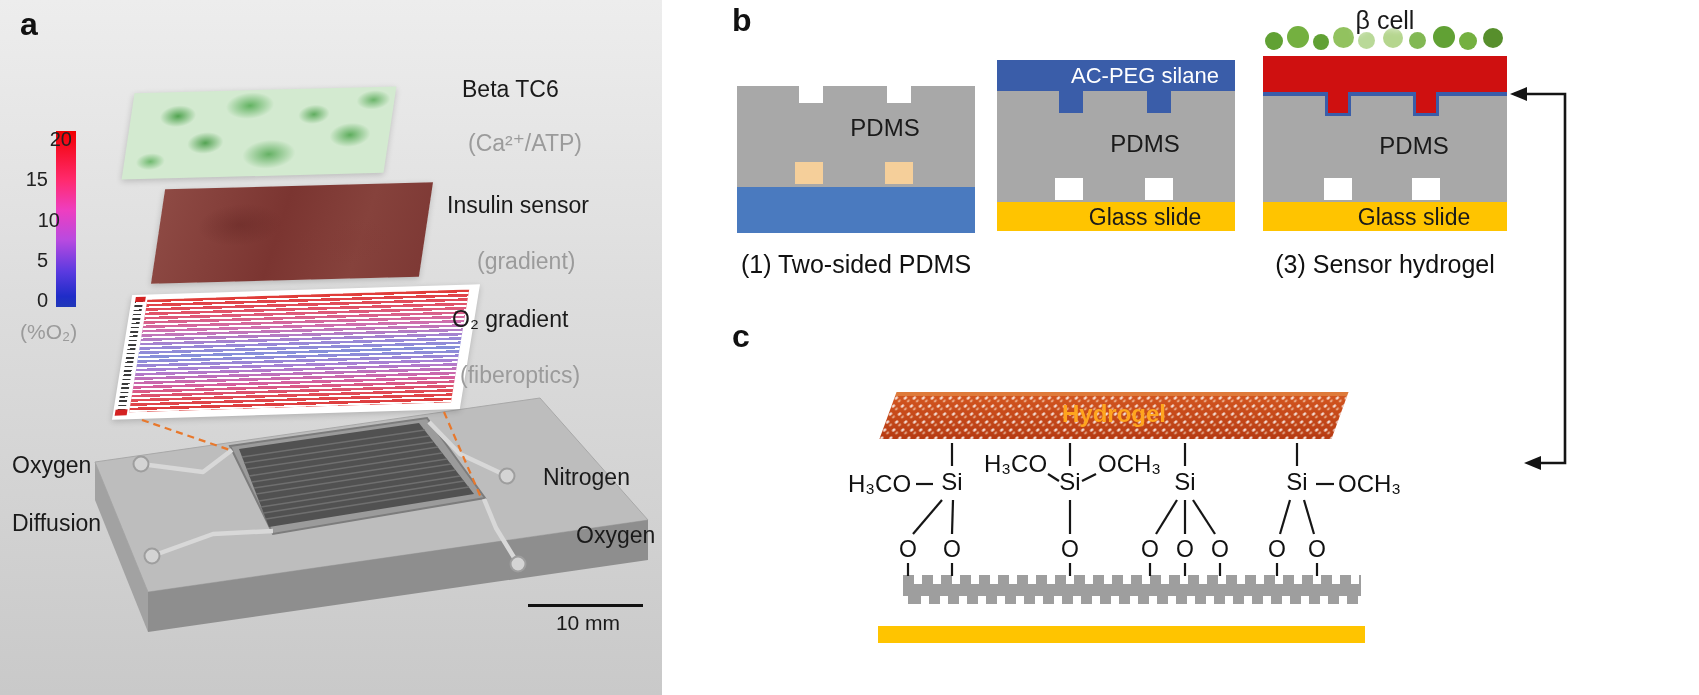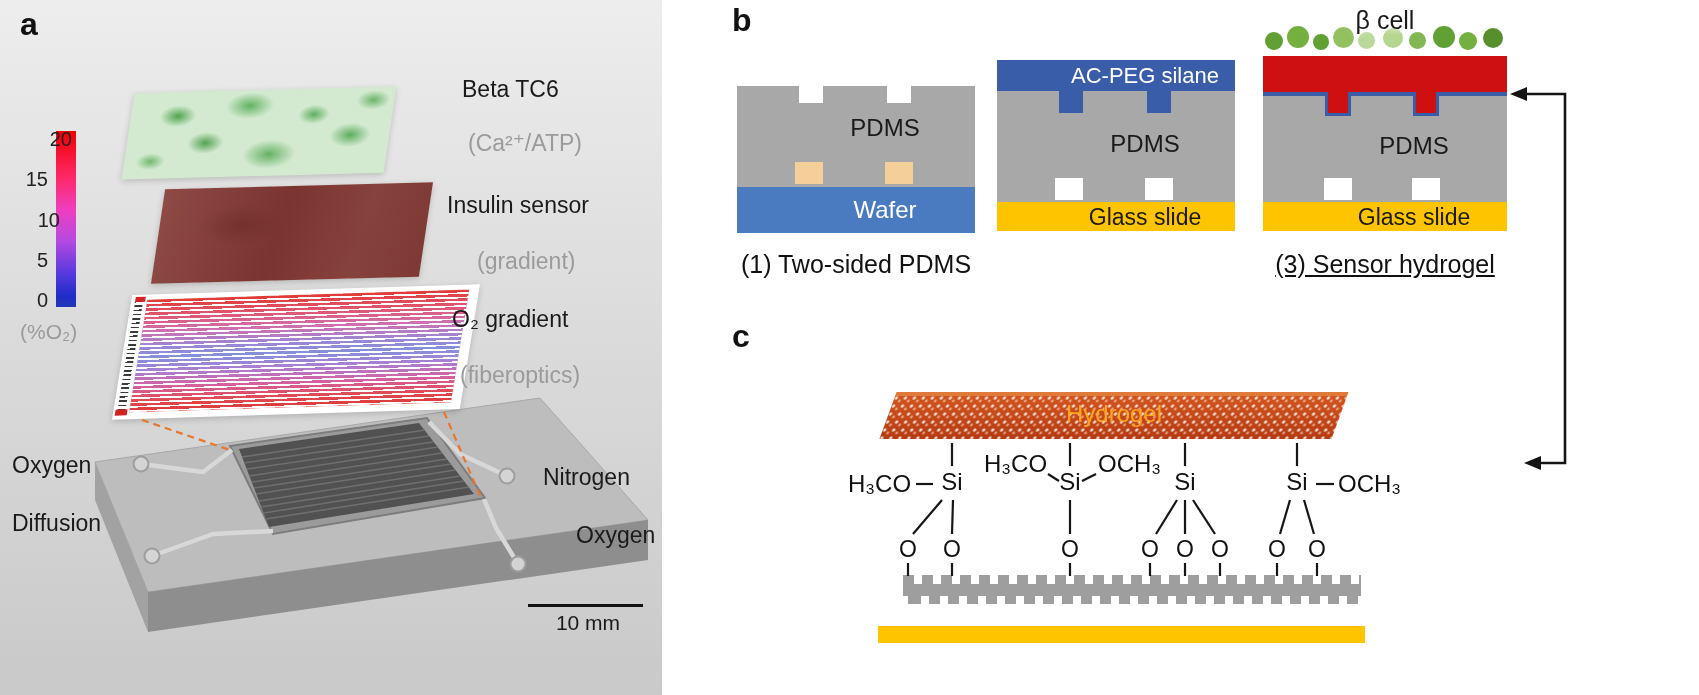--- a/index.html
+++ b/index.html
@@ -62,21 +62,21 @@
   .b-white-sq{position:absolute;background:#ffffff;}
   .cell-circle{position:absolute;border-radius:50%;}
   
   #hydrogel-bar{left:888px;top:392px;width:452px;height:47px;transform:skewX(-20deg);
     background-image:
       radial-gradient(circle at 2px 2px,rgba(255,255,255,.8) 1.2px,rgba(255,255,255,0) 2px),
       radial-gradient(circle at 6px 5px,rgba(255,240,220,.55) 1px,rgba(255,255,255,0) 1.8px),
       linear-gradient(180deg,#d2551f,#b63a12);
     background-size:9px 8px,9px 8px,100% 100%;
     border-top:4px solid #de7a3a;box-sizing:border-box;}
-  #hydrogel-label{left:888px;top:400px;width:452px;text-align:center;font-size:24px;font-weight:400;color:#ffa51e;}
+  #hydrogel-label{left:888px;top:400px;width:452px;text-align:center;font-size:24px;font-weight:700;color:#ffa51e;}
   #comb-bar{left:903px;top:575px;width:458px;height:29px;}
   #comb-top{position:absolute;left:0;top:0;width:100%;height:9px;
     background:repeating-linear-gradient(90deg,#9e9e9e 0 11px,transparent 11px 19px);}
   #comb-mid{position:absolute;left:0;top:9px;width:100%;height:12px;background:#9e9e9e;}
   #comb-bot{position:absolute;left:0;top:21px;width:100%;height:8px;
     background:repeating-linear-gradient(90deg,#9e9e9e 0 11px,transparent 11px 19px);background-position-x:7px;}
   #glass-c{left:878px;top:626px;width:487px;height:17px;background:#ffc400;}
   .o-lbl{position:absolute;width:22px;text-align:center;font-size:23px;color:#111;top:536px;}
   .si-lbl{position:absolute;width:30px;text-align:center;font-size:24px;color:#111;top:468px;}
 </style>
@@ -156,21 +156,20 @@
 
   <div class="t panel-letter" style="left:732px;top:2px;">b</div>
 
   <div class="b-gray" style="left:737px;top:86px;width:238px;height:101px;"></div>
   <div class="b-notch" style="left:799px;top:86px;width:24px;height:17px;"></div>
   <div class="b-notch" style="left:887px;top:86px;width:24px;height:17px;"></div>
   <div class="t blk-lbl" style="left:737px;top:114px;width:238px;font-size:24px;">PDMS</div>
   <div class="b-tan" style="left:795px;top:162px;width:28px;height:22px;"></div>
   <div class="b-tan" style="left:885px;top:162px;width:28px;height:22px;"></div>
   <div class="b-wafer" style="left:737px;top:187px;width:238px;height:46px;"></div>
-  <div class="t blk-lbl" style="left:737px;top:196px;width:238px;color:#ffffff;font-size:24px;">Wafer</div>
   <div class="t cap" style="left:724px;top:250px;width:264px;">(1) Two-sided PDMS</div>
 
   <div class="b-blue" style="left:997px;top:60px;width:238px;height:31px;"></div>
   <div class="t blk-lbl" style="left:997px;top:63px;width:238px;color:#ffffff;font-size:22px;">AC-PEG silane</div>
   <div class="b-gray" style="left:997px;top:91px;width:238px;height:111px;"></div>
   <div class="b-blue" style="left:1059px;top:91px;width:24px;height:22px;"></div>
   <div class="b-blue" style="left:1147px;top:91px;width:24px;height:22px;"></div>
   <div class="t blk-lbl" style="left:997px;top:130px;width:238px;font-size:24px;">PDMS</div>
   <div class="b-white-sq" style="left:1055px;top:178px;width:28px;height:22px;"></div>
   <div class="b-white-sq" style="left:1145px;top:178px;width:28px;height:22px;"></div>
@@ -193,21 +192,21 @@
   <div class="b-red" style="left:1263px;top:56px;width:244px;height:36px;"></div>
   <div class="b-blue" style="left:1263px;top:92px;width:244px;height:4px;"></div>
   <div class="b-gray" style="left:1263px;top:96px;width:244px;height:106px;"></div>
   <div class="abs" style="left:1325px;top:92px;width:26px;height:24px;box-sizing:border-box;background:#cf1010;border:3px solid #3a5da9;border-top:0;"></div>
   <div class="abs" style="left:1413px;top:92px;width:26px;height:24px;box-sizing:border-box;background:#cf1010;border:3px solid #3a5da9;border-top:0;"></div>
   <div class="t blk-lbl" style="left:1263px;top:132px;width:244px;font-size:24px;">PDMS</div>
   <div class="b-white-sq" style="left:1324px;top:178px;width:28px;height:22px;"></div>
   <div class="b-white-sq" style="left:1412px;top:178px;width:28px;height:22px;"></div>
   <div class="b-yellow" style="left:1263px;top:202px;width:244px;height:29px;"></div>
   <div class="t blk-lbl" style="left:1263px;top:204px;width:244px;font-size:23px;">Glass slide</div>
-  <div class="t cap" style="left:1250px;top:250px;width:270px;text-decoration:underline;">(3) Sensor hydrogel</div>
+  <div class="t cap" style="left:1250px;top:250px;width:270px;">(3) Sensor hydrogel</div>
 
   <div class="t panel-letter" style="left:732px;top:318px;">c</div>
 
   <div id="hydrogel-bar" class="abs"></div>
   <div id="hydrogel-label" class="t">Hydrogel</div>
 
   <div class="t chem" style="left:848px;top:470px;">H₃CO</div>
   <div class="si-lbl" style="left:937px;">Si</div>
   <div class="t chem" style="left:984px;top:450px;">H₃CO</div>
   <div class="si-lbl" style="left:1055px;">Si</div>

